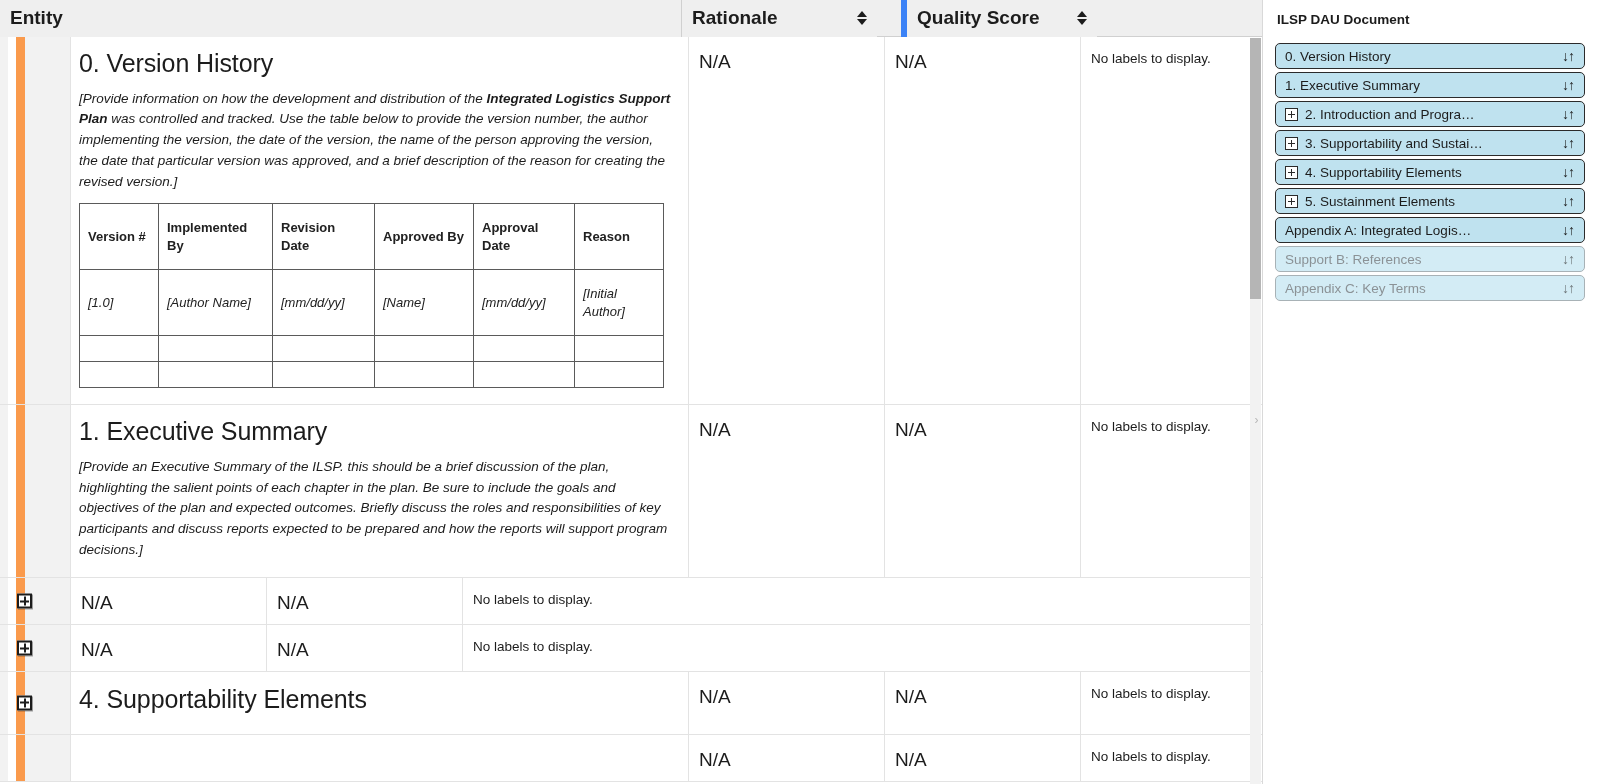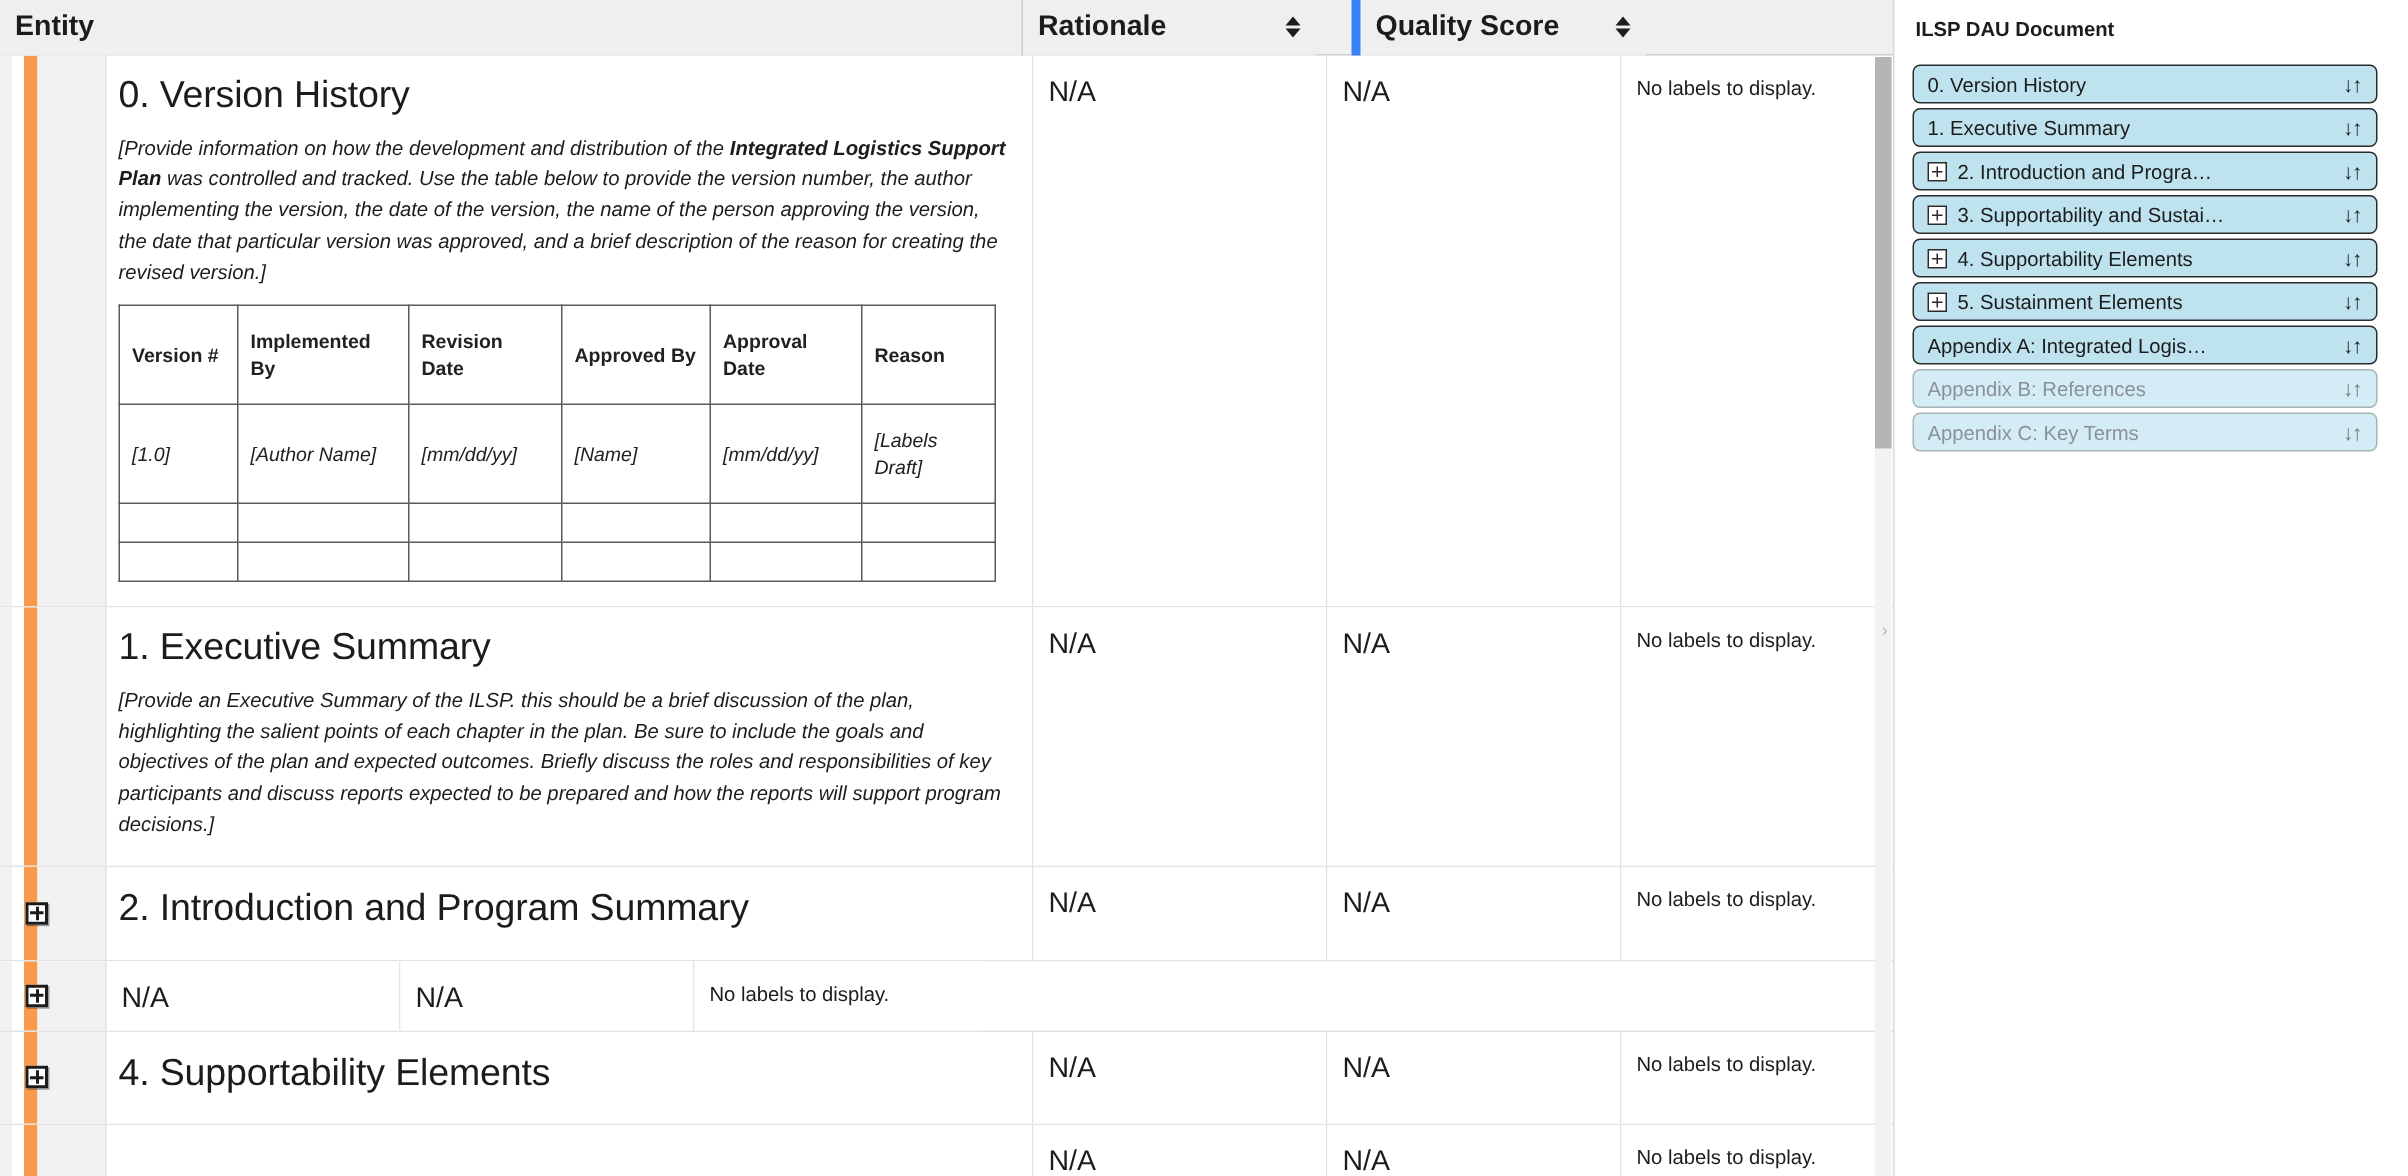--- a/index.html
+++ b/index.html
@@ -377,21 +377,21 @@
                 <th>Reason</th>
               </tr>
             </thead>
             <tbody>
               <tr class="tall">
                 <td>[1.0]</td>
                 <td>[Author Name]</td>
                 <td>[mm/dd/yy]</td>
                 <td>[Name]</td>
                 <td>[mm/dd/yy]</td>
-                <td>[Labels Draft]</td>
+                <td>[Initial Author]</td>
               </tr>
               <tr>
                 <td></td>
                 <td></td>
                 <td></td>
                 <td></td>
                 <td></td>
                 <td></td>
               </tr>
               <tr>
@@ -422,23 +422,20 @@
         <div class="cell-data">N/A</div>
         <div class="cell-labels">No labels to display.</div>
       </div>
 
       <div class="row">
         <div class="gutter-pad-left"></div>
         <div class="gutter-orange"></div>
         <div class="gutter-grey">
           <span class="expand-btn"></span>
         </div>
-        <div class="cell-entity" style="padding-top:13px;padding-bottom:13px;">
-          <h2 class="sec-title">2. Introduction and Program Summary</h2>
-        </div>
         <div class="cell-data">N/A</div>
         <div class="cell-data">N/A</div>
         <div class="cell-labels">No labels to display.</div>
       </div>
 
       <div class="row">
         <div class="gutter-pad-left"></div>
         <div class="gutter-orange"></div>
         <div class="gutter-grey">
           <span class="expand-btn"></span>
@@ -523,21 +520,21 @@
         <span class="oi-label">5. Sustainment Elements</span>
         <span class="oi-sort">↓↑</span>
       </div>
 
       <div class="outline-item">
         <span class="oi-label">Appendix A: Integrated Logis…</span>
         <span class="oi-sort">↓↑</span>
       </div>
 
       <div class="outline-item muted">
-        <span class="oi-label">Appendix B: References</span>
+        <span class="oi-label">Support B: References</span>
         <span class="oi-sort">↓↑</span>
       </div>
 
       <div class="outline-item muted">
         <span class="oi-label">Appendix C: Key Terms</span>
         <span class="oi-sort">↓↑</span>
       </div>
 
     </div>
   </div>

